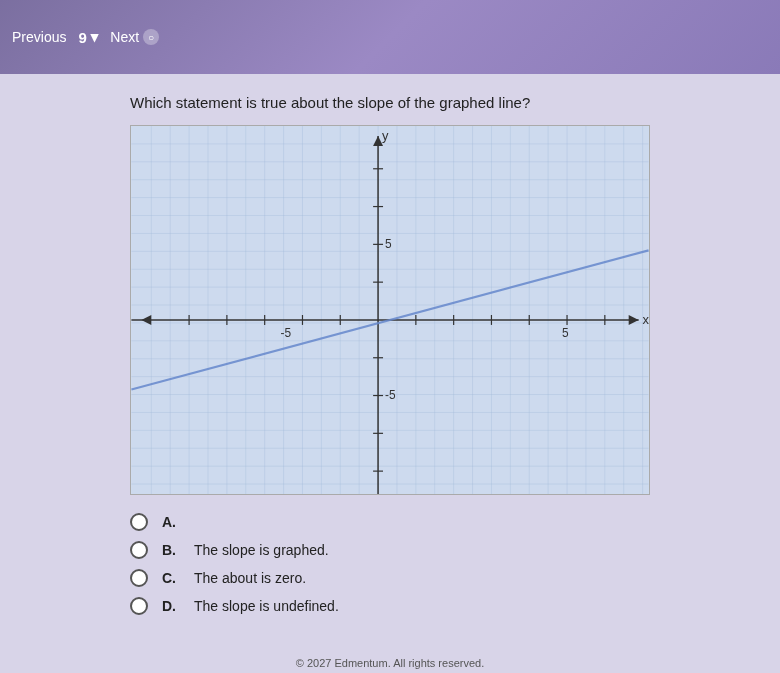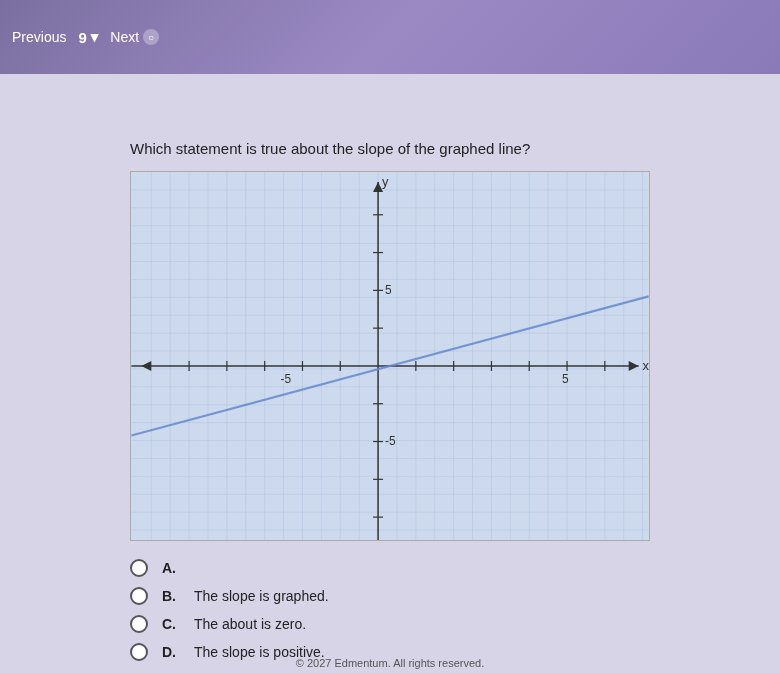--- a/index.html
+++ b/index.html
@@ -74,21 +74,20 @@
       align-items: center;
       height: calc(673px - 74px);
     }
 
     .question-text {
       font-size: 15px;
       color: #222;
       margin-bottom: 14px;
       text-align: left;
       width: 520px;
-      margin-top: 46px;
     }
 
     
     .graph-container {
       background: #d0ddf0;
       width: 520px;
       height: 370px;
       position: relative;
       border: 1px solid #aaa;
     }
@@ -306,19 +305,19 @@
       <div class="choice-radio"></div>
       <div class="choice-label">
         <span class="choice-letter">C.</span>
         <span>The about is zero.</span>
       </div>
     </div>
     <div class="choice-item">
       <div class="choice-radio"></div>
       <div class="choice-label">
         <span class="choice-letter">D.</span>
-        <span>The slope is positive.</span>
+        <span>The slope is undefined.</span>
       </div>
     </div>
   </div>
 </div>
 
 <div class="footer">© 2027 Edmentum. All rights reserved.</div>
 
 </body></html>

